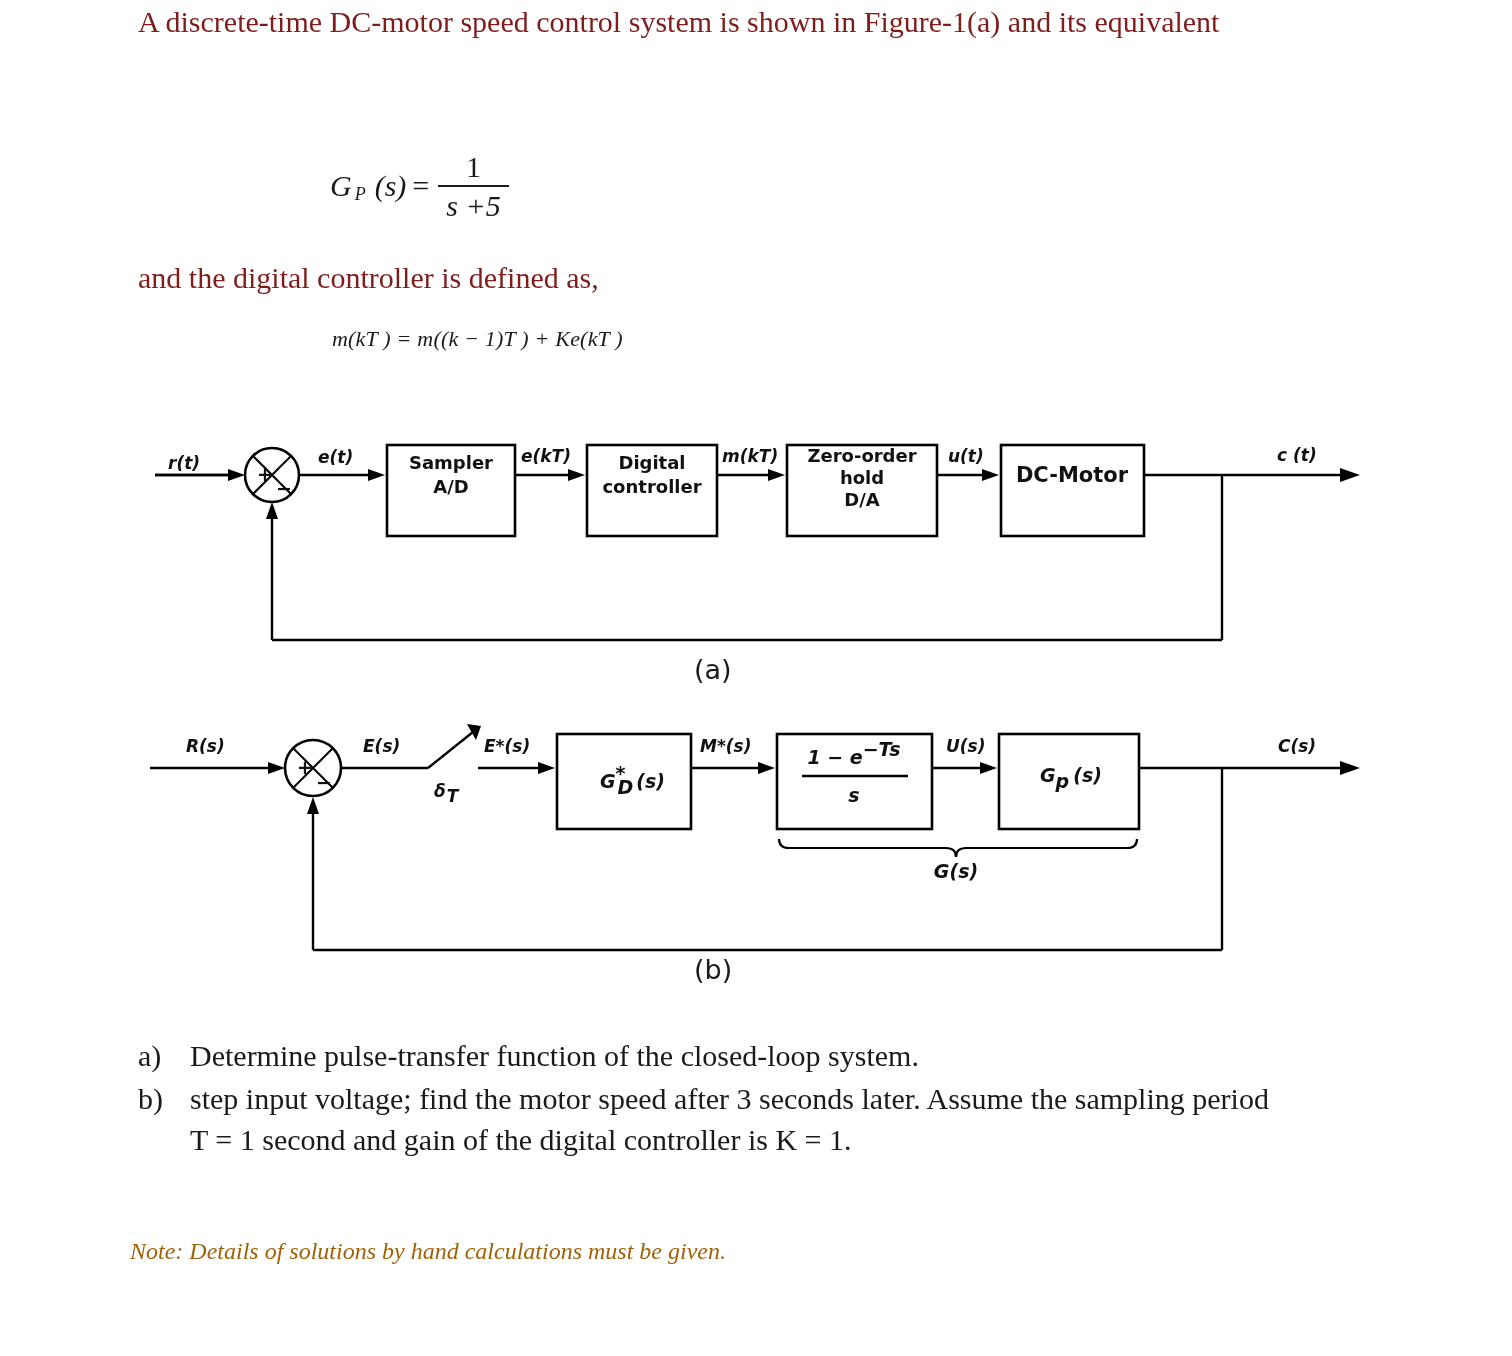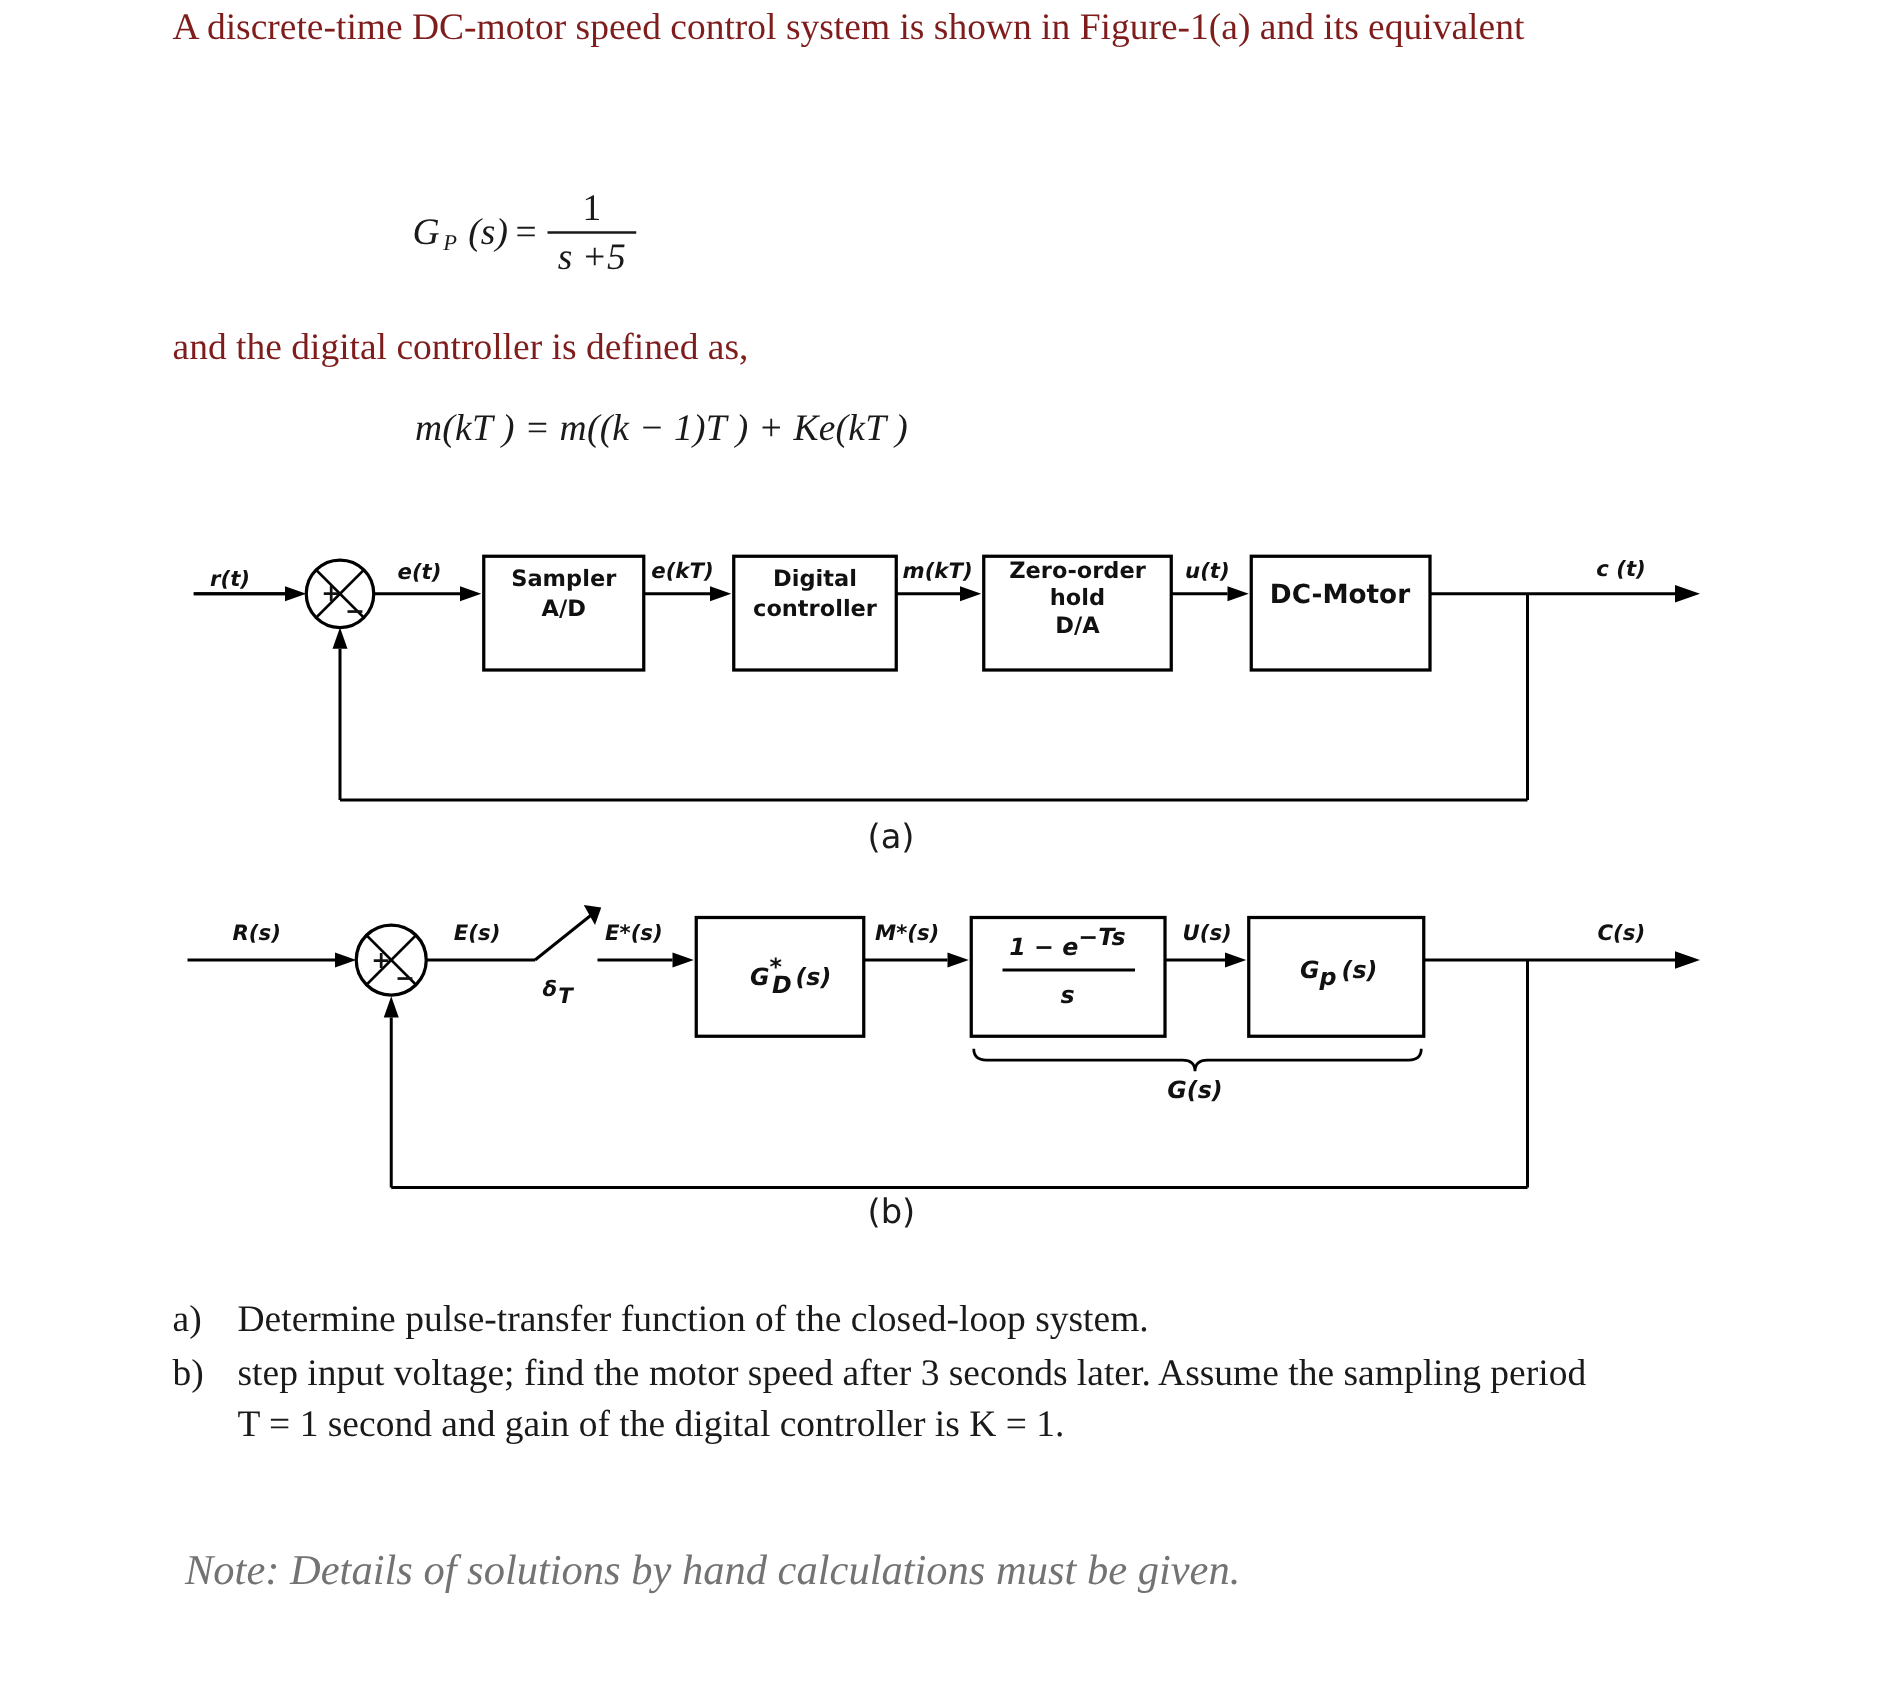--- a/index.html
+++ b/index.html
@@ -74,21 +74,21 @@
   .frac .num { padding: 0 8px 1px 8px; }
   .frac .den { padding: 2px 8px 0 8px; }
   .frac .bar {
     width: 100%;
     height: 1.6px;
     background: #1a1a1a;
   }
   #eq-mkt {
     left: 332px;
     top: 326px;
-    font-size: 30px;
+    font-size: 22px;
     letter-spacing: 0.2px;
   }
 
   
   #figure-a, #figure-b {
     position: absolute;
     left: 0;
     top: 0;
   }
   .figcap {
@@ -131,25 +131,25 @@
     flex: 0 0 52px;
   }
   .qtext { flex: 1; text-align: justify; }
   .qtext .j {
     display: flex;
     justify-content: space-between;
     width: 100%;
   }
   #note {
     position: absolute;
-    left: 148px;
+    left: 130px;
     top: 1238px;
-    font-size: 34px;
+    font-size: 24px;
     font-style: italic;
-    color: #737373;
+    color: #a16207;
   }
 </style>
 </head>
 <body>
 
 <div class="para" id="intro-para">
   <span class="line j">A discrete-time DC-motor speed control system is shown in Figure-1(a) and its equivalent</span>
 </div>
 
 <div class="eq" id="eq-gp">

